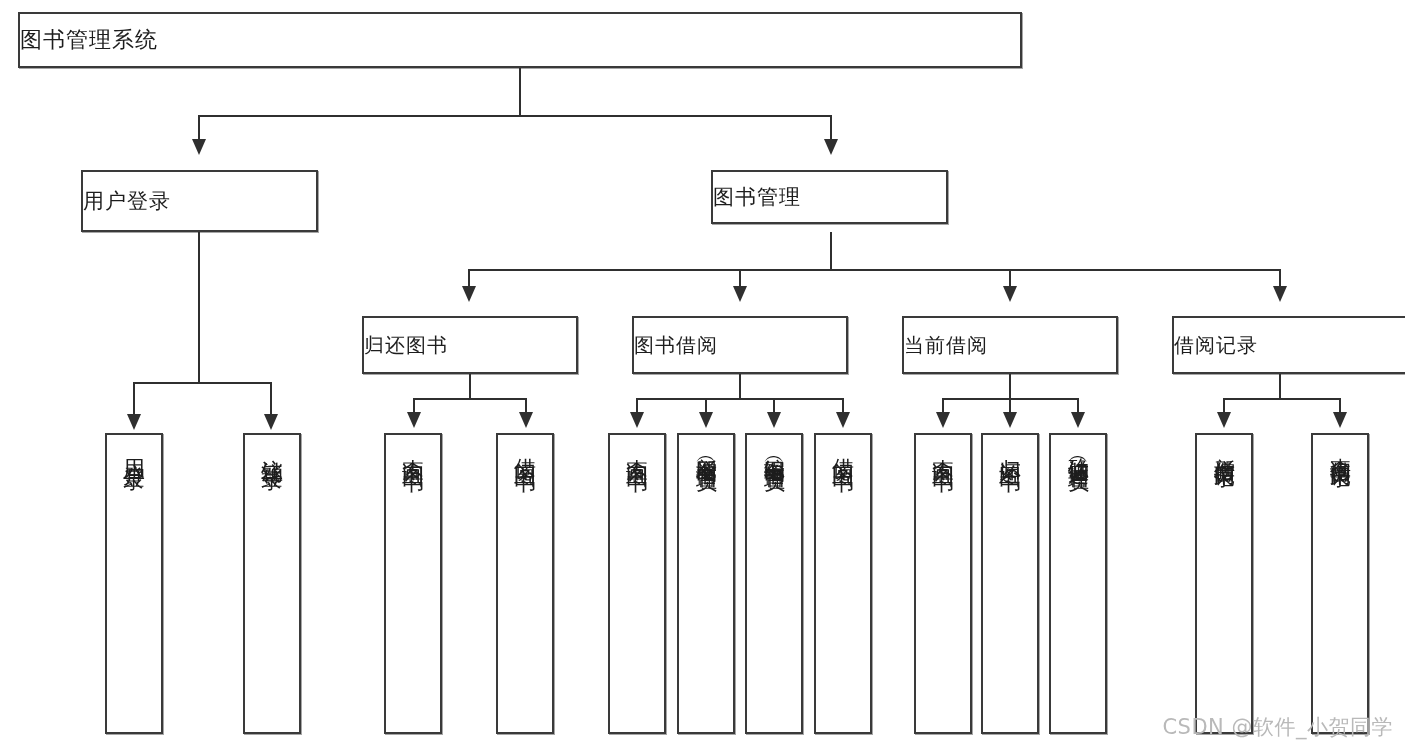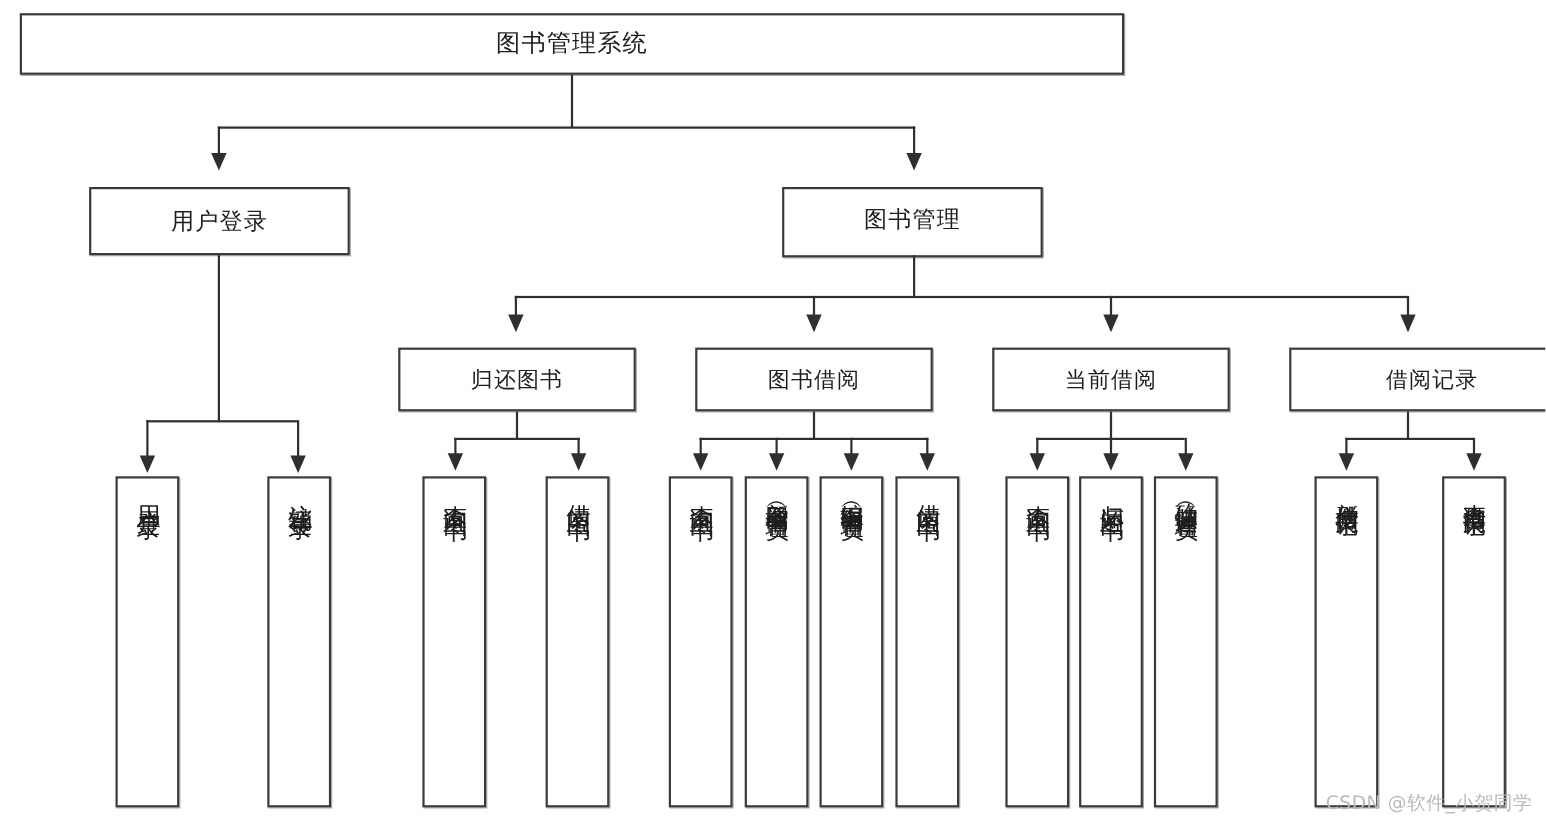--- a/index.html
+++ b/index.html
@@ -17,21 +17,20 @@
   }
   
   .node{
     position:absolute;
     box-sizing:border-box;
     background:#ffffff;
     border:2px solid #3a3a3a;
     box-shadow:1px 1px 0 rgba(0,0,0,.35);
     display:flex;
     align-items:center;
-    justify-content:center;
     color:#1d1d1d;
   }
   .node .label{
     display:block;
     text-align:center;
     letter-spacing:1px;
     line-height:1.15;
     white-space:nowrap;
   }
   
@@ -68,21 +67,21 @@
     width:0;height:0;
     border-left:7px solid transparent;
     border-right:7px solid transparent;
     border-top:16px solid #2f2f2f;
   }
   
   #watermark{
     position:absolute;
     right:12px;
     bottom:6px;
-    font-size:17px;
+    font-size:21px;
     color:#b9b9b9;
     letter-spacing:.5px;
     white-space:nowrap;
     pointer-events:none;
     user-select:none;
   }
 </style>
 </head>
 <body>
 
@@ -98,21 +97,21 @@
 
   <div class="ln v" style="left:198px;top:115px;height:28px;"></div>
   <div class="arrow" style="left:192px;top:139px;"></div>
   <div class="ln v" style="left:830px;top:115px;height:28px;"></div>
   <div class="arrow" style="left:824px;top:139px;"></div>
 
   <div class="node lvl2" style="left:81px;top:170px;width:237px;height:62px;">
     <span class="label">用户登录</span>
   </div>
 
-  <div class="node lvl2" style="left:711px;top:170px;width:237px;height:64px;font-family:Liberation Mono, monospace;">
+  <div class="node lvl2" style="left:711px;top:170px;width:237px;height:54px;">
     <span class="label">图书管理</span>
   </div>
 
   <div class="ln v" style="left:198px;top:232px;height:151px;"></div>
   <div class="ln h" style="left:133px;top:382px;width:137px;"></div>
   <div class="ln v" style="left:133px;top:382px;height:36px;"></div>
   <div class="arrow" style="left:127px;top:414px;"></div>
   <div class="ln v" style="left:270px;top:382px;height:36px;"></div>
   <div class="arrow" style="left:264px;top:414px;"></div>
 

